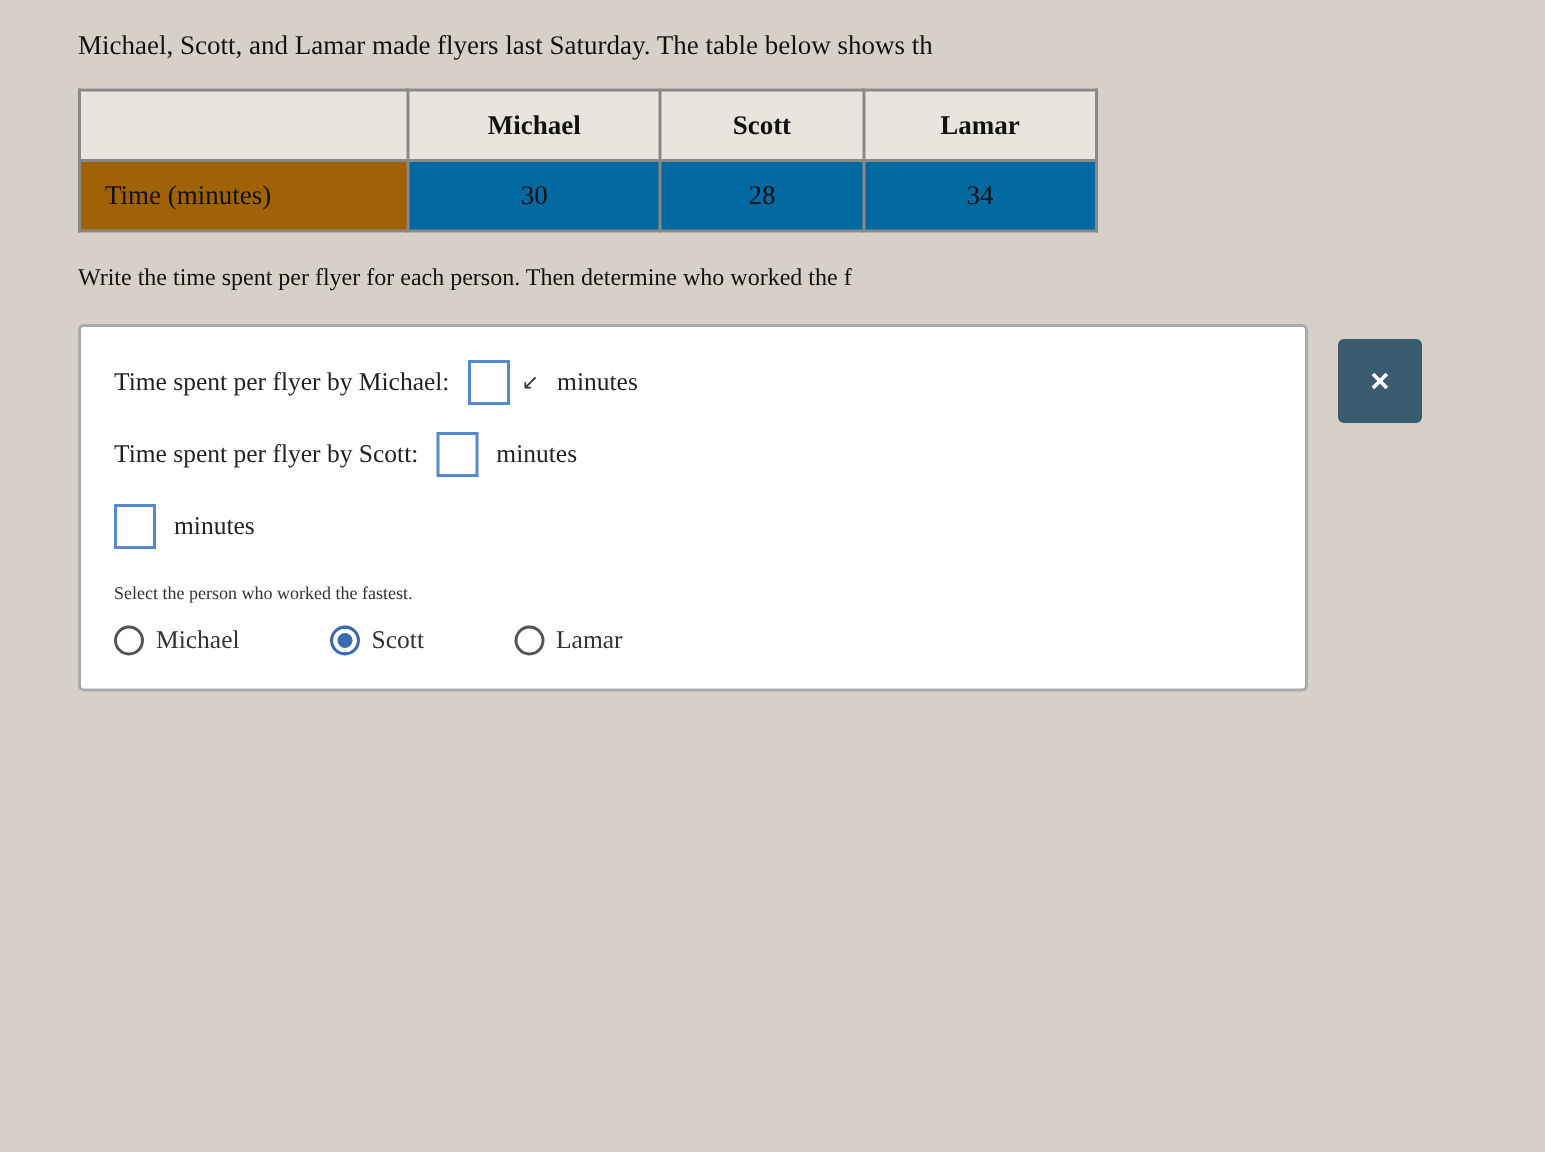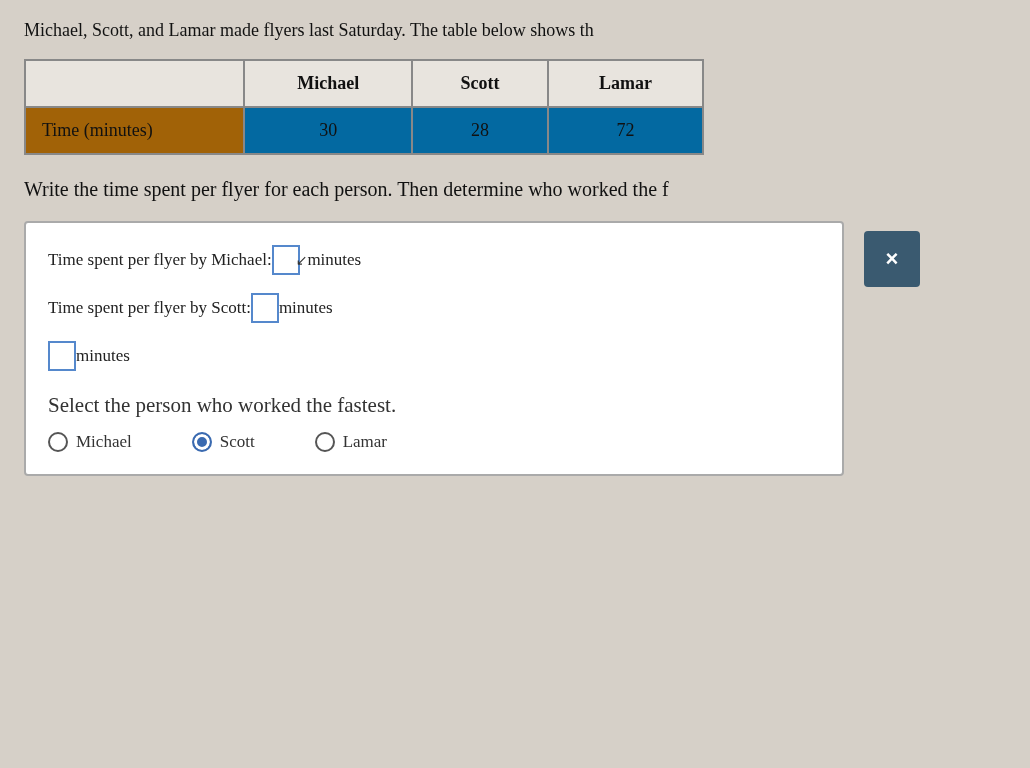--- a/index.html
+++ b/index.html
@@ -8,20 +8,21 @@
       font-family: Georgia, 'Times New Roman', serif;
       background-color: #d6d0c8;
       width: 1030px;
       height: 768px;
       overflow: hidden;
       position: relative;
     }
 
     .page-container {
       padding: 18px 24px;
+      margin-left: 28px;
     }
 
     .intro-text {
       font-size: 18px;
       color: #111;
       margin-bottom: 16px;
       line-height: 1.4;
     }
 
     
@@ -51,21 +52,21 @@
       padding-left: 16px;
       background: #a16207;
     }
 
     .data-table td.value-cell {
       background: #0369a1;
     }
 
     
     .instructions-text {
-      font-size: 20px;
+      font-size: 16px;
       color: #111;
       margin-bottom: 18px;
       line-height: 1.4;
     }
 
     
     .answer-box-wrapper {
       display: flex;
       flex-direction: row;
       align-items: flex-start;
@@ -80,38 +81,38 @@
       width: 820px;
       min-height: 240px;
     }
 
     .answer-row {
       font-size: 17px;
       color: #222;
       margin-bottom: 18px;
       display: flex;
       align-items: center;
-      gap: 0;
+      gap: 12px;
     }
 
     .answer-row:last-of-type {
       margin-bottom: 0;
     }
 
     .input-box {
       display: inline-block;
       width: 28px;
       height: 30px;
       border: 2px solid #5588cc;
       background: #fff;
       vertical-align: middle;
     }
 
     .select-label {
-      font-size: 21px;
+      font-size: 12px;
       color: #333;
       margin-top: 22px;
       margin-bottom: 14px;
     }
 
     .radio-group {
       display: flex;
       gap: 60px;
       align-items: center;
     }
@@ -187,21 +188,21 @@
         <th>Michael</th>
         <th>Scott</th>
         <th>Lamar</th>
       </tr>
     </thead>
     <tbody>
       <tr>
         <td class="row-label">Time (minutes)</td>
         <td class="value-cell">30</td>
         <td class="value-cell">28</td>
-        <td class="value-cell">72</td>
+        <td class="value-cell">34</td>
       </tr>
     </tbody>
   </table>
 
   <p class="instructions-text">Write the time spent per flyer for each person. Then determine who worked the f</p>
 
   <div class="answer-box-wrapper">
 
     <div class="answer-box">
 

